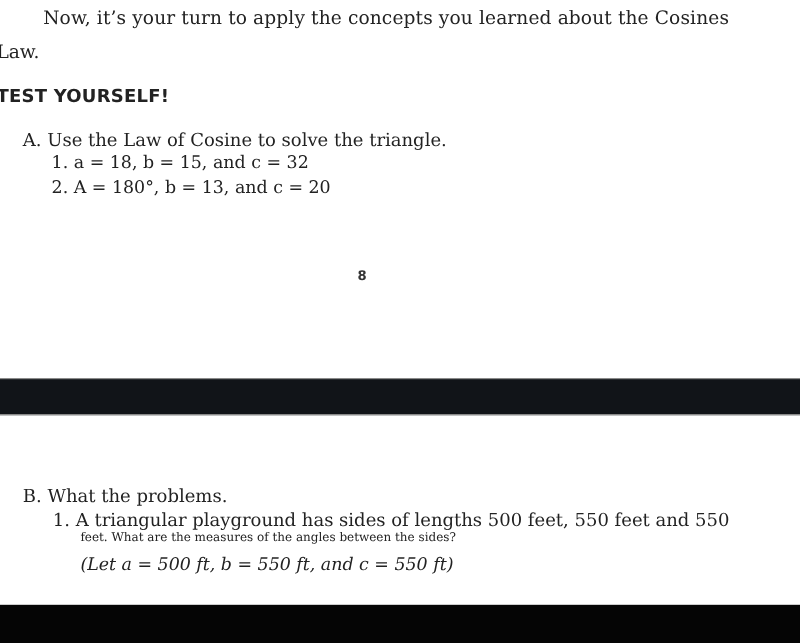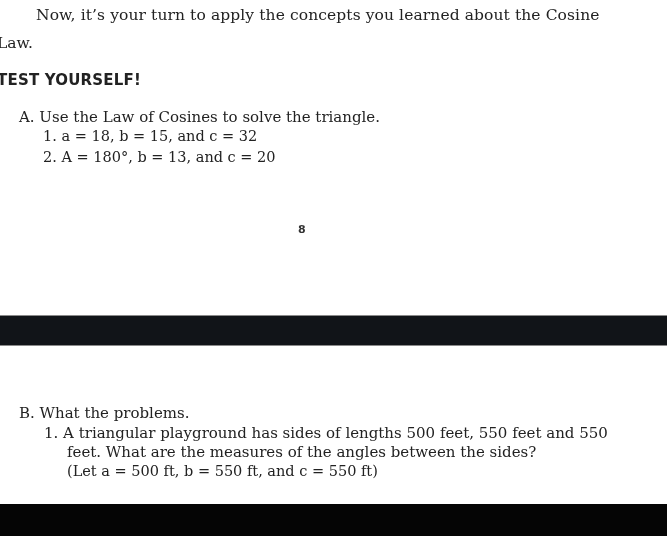--- a/index.html
+++ b/index.html
@@ -8,33 +8,33 @@
   .intro1 { left:36px; top:6px; font-size:15.5px; letter-spacing:0.1px; }
   .intro2 { left:-3px; top:34px; font-size:15.5px; }
   .heading { left:-3px; top:71px; font-size:15px; font-weight:bold; font-family:"DejaVu Sans", sans-serif; letter-spacing:0.2px; }
   .secA { left:19px; top:108px; font-size:15px; }
   .itemA1 { left:43px; top:128px; font-size:14.5px; }
   .itemA2 { left:43px; top:149px; font-size:14.5px; }
   .pagenum { left:298px; top:223px; font-size:11px; font-family:"DejaVu Sans", sans-serif; font-weight:bold; color:#333; }
   .band { left:0; top:315px; width:667px; height:29px; background:#111418; border-top:1px solid #8a8a8a; border-bottom:1px solid #8a8a8a; }
   .secB { left:19px; top:404px; font-size:15px; }
   .itemB1 { left:44px; top:424px; font-size:15px; }
-  .itemB1b { left:67px; top:443px; font-size:15px; }
-  .itemB1c { left:67px; top:463px; font-size:14.5px; }
+  .itemB1b { left:67px; top:443px; font-size:10px; }
+  .itemB1c { left:67px; top:463px; font-size:14.5px; font-style:italic; }
   .bottombar { left:0; top:504px; width:667px; height:32px; background:#050505; }
 </style>
 </head>
 <body>
 
-<div class="abs intro1">Now, it’s your turn to apply the concepts you learned about the Cosine</div>
+<div class="abs intro1">Now, it’s your turn to apply the concepts you learned about the Cosines</div>
 <div class="abs intro2">Law.</div>
 
 <div class="abs heading">TEST YOURSELF!</div>
 
-<div class="abs secA">A. Use the Law of Cosines to solve the triangle.</div>
+<div class="abs secA">A. Use the Law of Cosine to solve the triangle.</div>
 <div class="abs itemA1">1.  a = 18, b = 15, and c = 32</div>
 <div class="abs itemA2">2.  A = 180°, b = 13, and c = 20</div>
 
 <div class="abs pagenum">8</div>
 
 <div class="abs band"></div>
 
 <div class="abs secB">B. What the problems.</div>
 <div class="abs itemB1">1. A triangular playground has sides of lengths 500 feet, 550 feet and 550</div>
 <div class="abs itemB1b">feet. What are the measures of the angles between the sides?</div>

